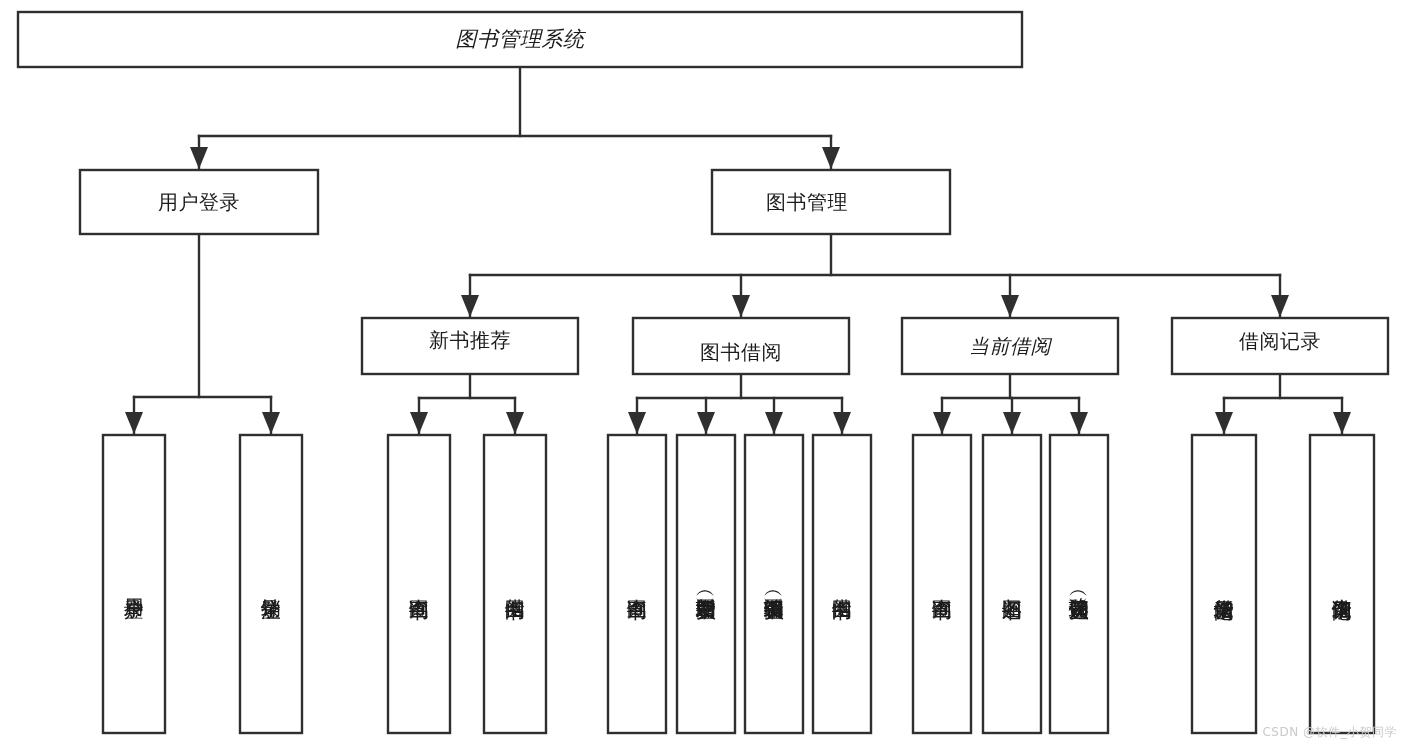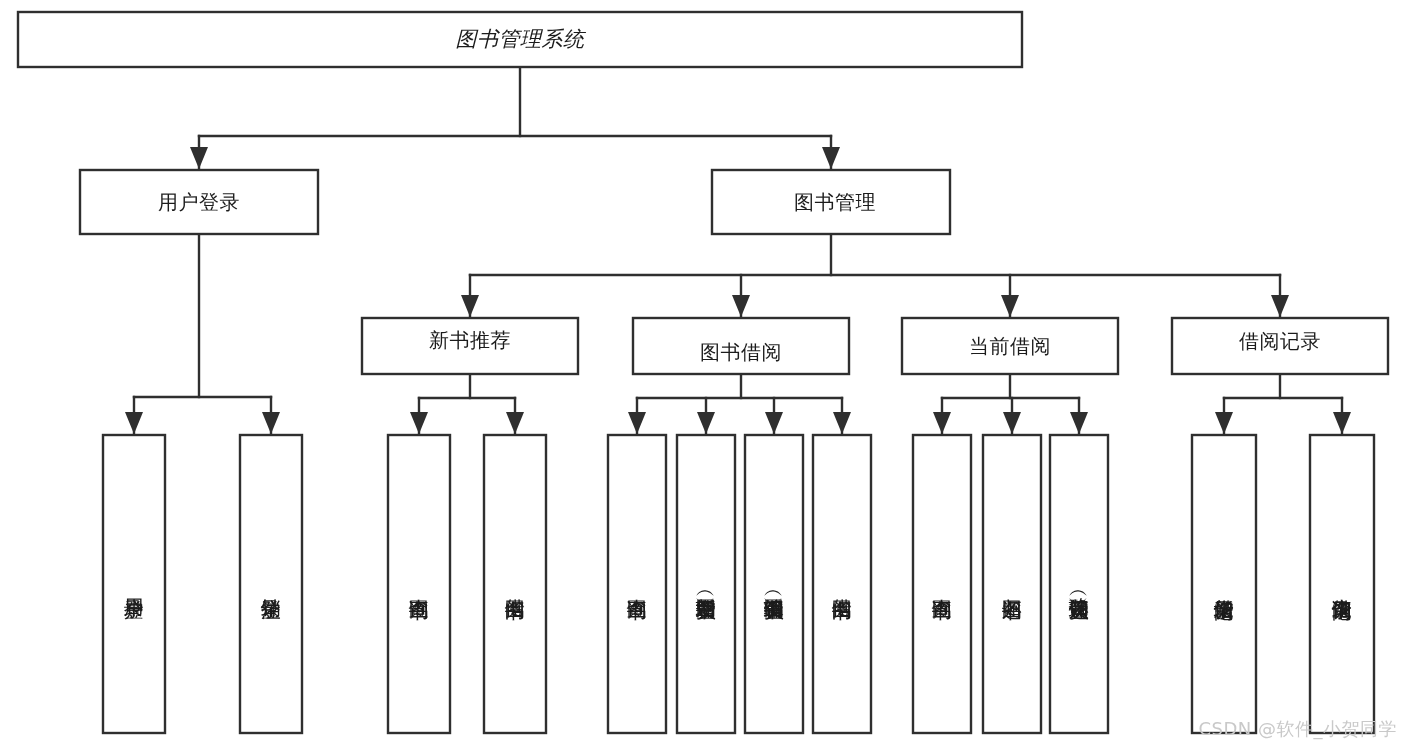--- a/index.html
+++ b/index.html
@@ -65,21 +65,21 @@
     pointer-events: none;
   }
   .title-label {
     font-size: 21px;
   }
   .watermark {
     position: absolute;
     right: 8px;
     bottom: 6px;
     color: #c9c9c9;
-    font-size: 18px;
+    font-size: 12px;
     letter-spacing: 0.5px;
     white-space: nowrap;
     pointer-events: none;
   }
 </style>
 </head>
 <body>
 
 <div id="canvas">
 
@@ -158,24 +158,24 @@
         <rect class="box-rect" x="983" y="435" width="58" height="298"></rect>
         <rect class="box-rect" x="1050" y="435" width="58" height="298"></rect>
         <rect class="box-rect" x="1192" y="435" width="64" height="298"></rect>
         <rect class="box-rect" x="1310" y="435" width="64" height="298"></rect>
       </g>
   </svg>
 
   <div id="label-layer">
       <div class="node-label-h title-label" style="left: 18px; top: 12px; width: 1004px; height: 55px; font-style: italic;">图书管理系统</div>
       <div class="node-label-h" style="left: 80px; top: 170px; width: 238px; height: 64px;">用户登录</div>
-      <div class="node-label-h" style="left: 716px; top: 170px; width: 238px; height: 64px;">图书管理</div>
+      <div class="node-label-h" style="left: 688px; top: 170px; width: 238px; height: 64px;">图书管理</div>
       <div class="node-label-h" style="left: 362px; top: 318px; width: 216px; height: 44px;">新书推荐</div>
       <div class="node-label-h" style="left: 633px; top: 318px; width: 216px; height: 68px; border-radius: 22px;">图书借阅</div>
-      <div class="node-label-h" style="left: 902px; top: 318px; width: 216px; height: 56px;">当前借阅</div>
+      <div class="node-label-h" style="left: 902px; top: 318px; width: 216px; height: 56px; font-style: italic;">当前借阅</div>
       <div class="node-label-h" style="left: 1172px; top: 318px; width: 216px; height: 45px; border-radius: 8px;">借阅记录</div>
       <div class="node-label-v" style="left: 103px; top: 435px; width: 62px; height: 298px;">用户登录</div>
       <div class="node-label-v" style="left: 240px; top: 435px; width: 62px; height: 298px;">注销登录</div>
       <div class="node-label-v" style="left: 388px; top: 435px; width: 62px; height: 298px;">查询图书</div>
       <div class="node-label-v" style="left: 484px; top: 435px; width: 62px; height: 298px;">借阅图书</div>
       <div class="node-label-v" style="left: 608px; top: 435px; width: 58px; height: 298px;">查询图书</div>
       <div class="node-label-v" style="left: 677px; top: 435px; width: 58px; height: 298px;">新增图书（管理员）</div>
       <div class="node-label-v" style="left: 745px; top: 435px; width: 58px; height: 298px;">编辑图书（管理员）</div>
       <div class="node-label-v" style="left: 813px; top: 435px; width: 58px; height: 298px;">借阅图书</div>
       <div class="node-label-v" style="left: 913px; top: 435px; width: 58px; height: 298px;">查询图书</div>

